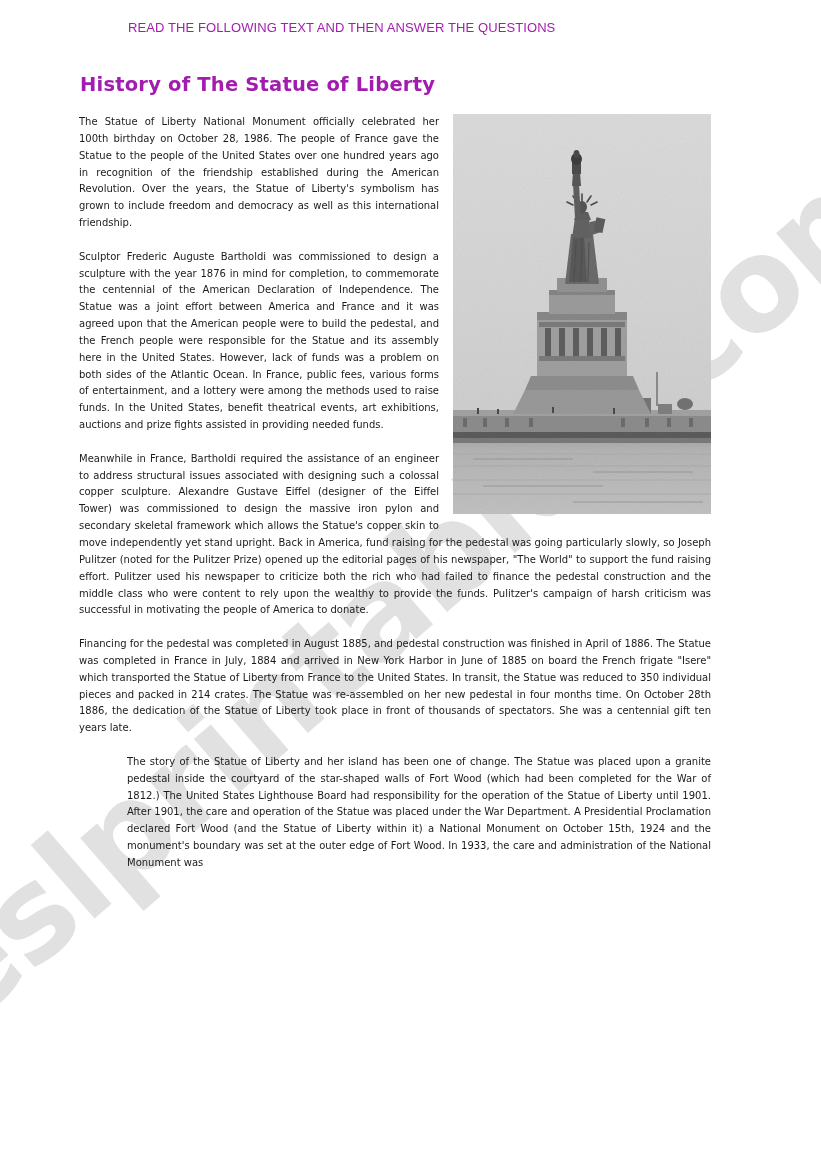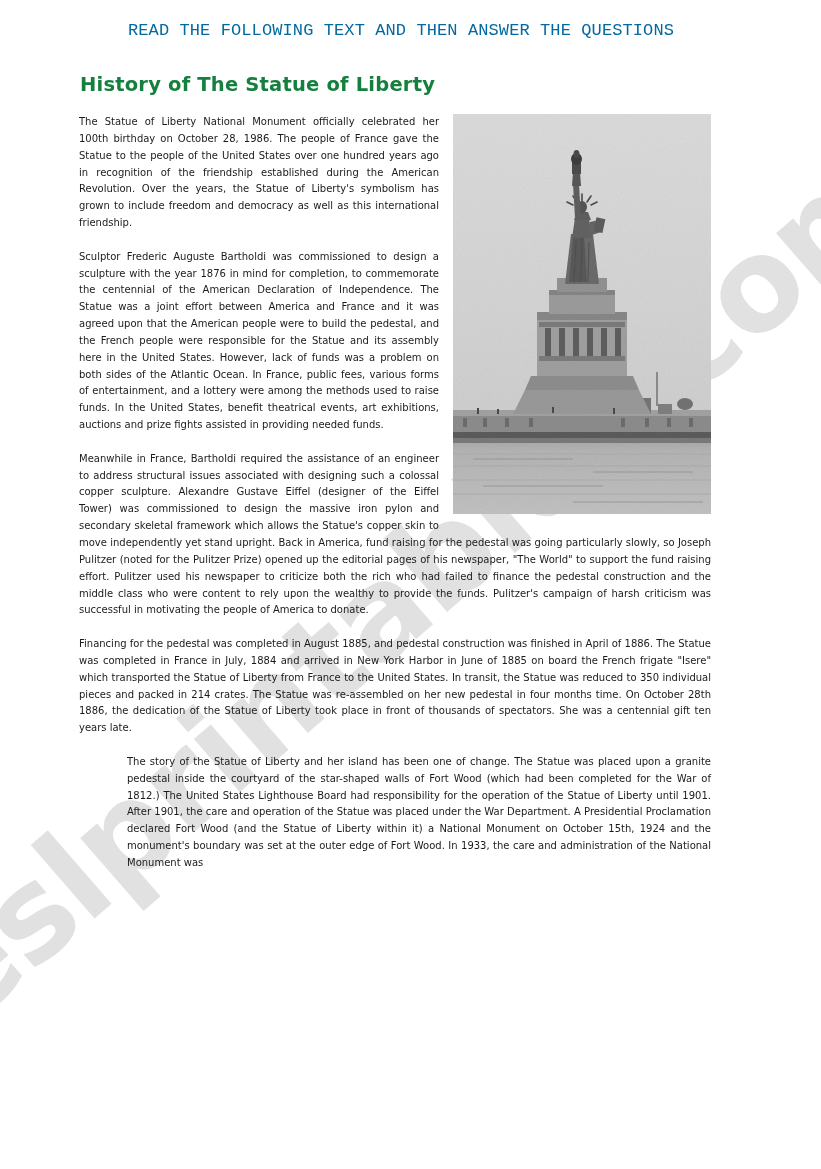--- a/index.html
+++ b/index.html
@@ -45,38 +45,38 @@
     line-height: 1;
   }
 
   
   #instructions {
     position: absolute;
     left: 128px;
     top: 19px;
     width: 540px;
     z-index: 10;
-    font-family: Liberation Mono, monospace;
-    font-size: 17px;
+    font-family: Liberation Sans, sans-serif;
+    font-size: 13px;
     line-height: 1.45;
-    color: #0369a1;
+    color: #a21caf;
     letter-spacing: 0.1px;
   }
   #instructions .line { display: block; white-space: nowrap; }
 
   
   #doc-title {
     position: absolute;
     left: 80px;
     top: 73px;
     z-index: 10;
     font-family: "DejaVu Sans", sans-serif;
     font-weight: 700;
     font-size: 19.5px;
-    color: #15803d;
+    color: #a21caf;
     letter-spacing: 0.2px;
   }
 
   
   #article {
     position: absolute;
     left: 79px;
     top: 114px;
     width: 632px;
     z-index: 10;

